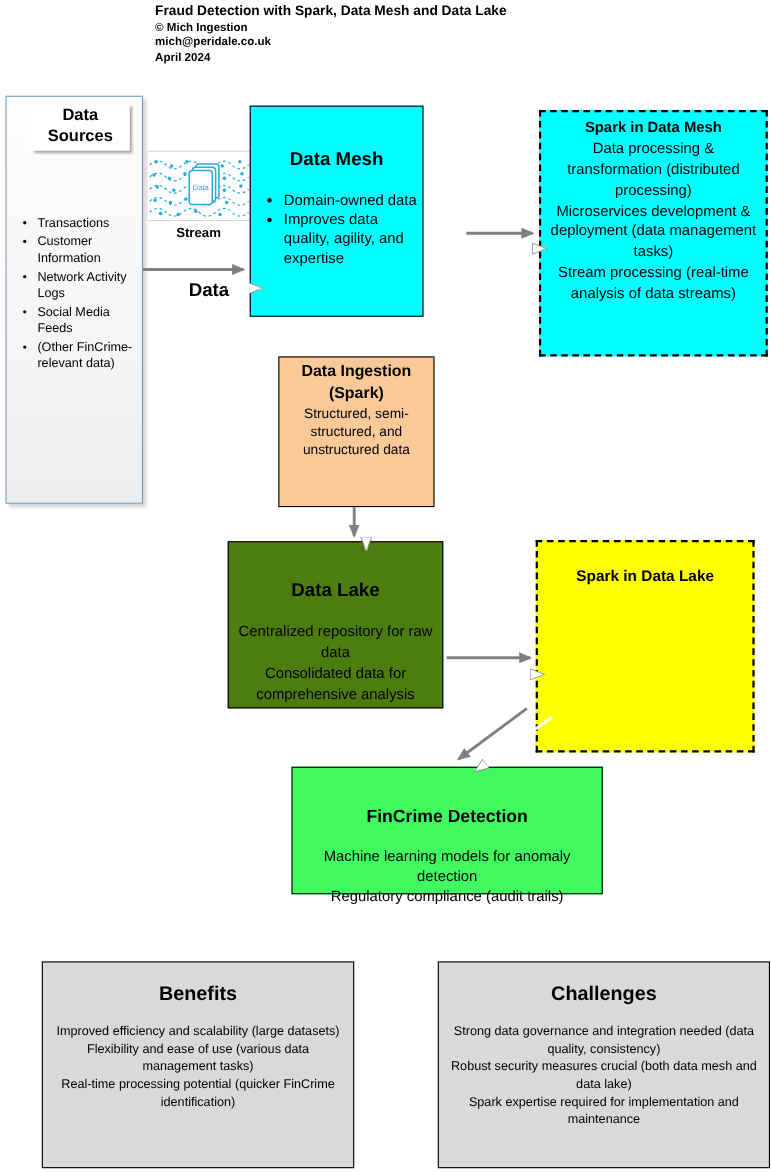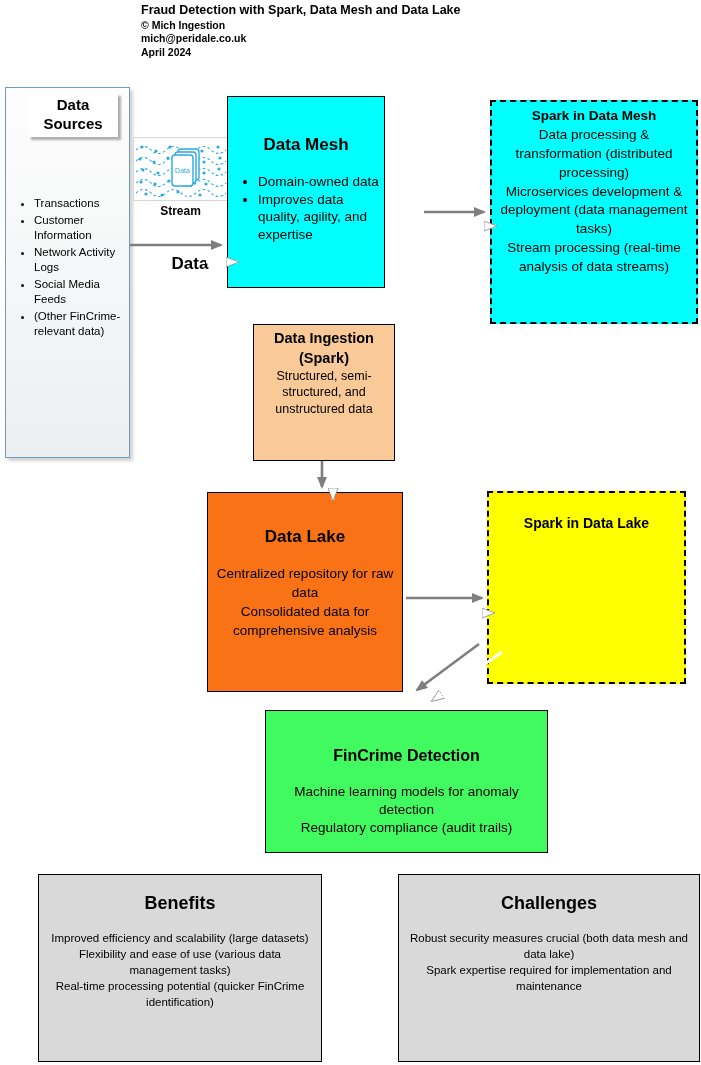--- a/index.html
+++ b/index.html
@@ -51,31 +51,31 @@
   #spark-mesh{left:490px;top:100px;width:208px;height:224px;background:#00FFFF;padding:5px 3px;}
   #spark-mesh .bt{font-size:13.5px;font-weight:bold;text-align:center;line-height:1.4;}
   #spark-mesh .bd{font-size:13.5px;text-align:center;line-height:1.4;}
 
   
   #data-ingestion{left:253px;top:324px;width:142px;height:137px;background:#FAC998;padding:4px 2px;}
   #data-ingestion .bt{font-size:14.5px;font-weight:bold;text-align:center;line-height:1.35;}
   #data-ingestion .bd{font-size:12.5px;text-align:center;line-height:1.3;}
 
   
-  #data-lake{left:207px;top:492px;width:196px;height:200px;background:#f97316;}
+  #data-lake{left:207px;top:492px;width:196px;height:152px;background:#4d7c0f;}
   #data-lake .bt{margin-top:34px;font-size:17px;font-weight:bold;text-align:center;}
   #data-lake .bd{margin-top:18px;font-size:13.5px;text-align:center;line-height:1.4;padding:0 4px;}
 
   
   #spark-lake{left:487px;top:491px;width:199px;height:193px;background:#FFFF00;padding:4px 2px;}
   #spark-lake .bt{margin-top:18px;font-size:14px;font-weight:bold;text-align:center;}
   #spark-lake .bd{margin-top:18px;font-size:13.5px;text-align:center;line-height:1.4;}
 
   
-  #fincrime{left:265px;top:697px;width:283px;height:143px;background:#40FA5F;margin-top:13px;}
+  #fincrime{left:265px;top:697px;width:283px;height:116px;background:#40FA5F;}
   #fincrime .bt{margin-top:36px;font-size:16px;font-weight:bold;text-align:center;}
   #fincrime .bd{margin-top:18px;font-size:13.5px;text-align:center;line-height:1.35;padding:0 6px;}
 
   
   .gray-box{background:#D9D9D9;border:1.2px solid #000;}
   #benefits{left:38px;top:874px;width:284px;height:188px;}
   #challenges{left:398px;top:874px;width:302px;height:188px;}
   .gray-box .bt{margin-top:18px;font-size:18px;font-weight:bold;text-align:center;}
   .gray-box .bd{margin-top:16px;font-size:11.5px;text-align:center;line-height:1.4;padding:0 8px;}
 
@@ -193,20 +193,21 @@
     <div class="bd">
       <div>Improved efficiency and scalability (large datasets)</div>
       <div>Flexibility and ease of use (various data management tasks)</div>
       <div>Real-time processing potential (quicker FinCrime identification)</div>
     </div>
   </div>
 
   <div id="challenges" class="abs gray-box">
     <div class="bt">Challenges</div>
     <div class="bd">
+      <div>Strong data governance and integration needed (data quality, consistency)</div>
       <div>Robust security measures crucial (both data mesh and data lake)</div>
       <div>Spark expertise required for implementation and maintenance</div>
     </div>
   </div>
 
   <svg id="arrow-layer">
     <defs>
       <marker id="gh" markerUnits="userSpaceOnUse" markerWidth="12" markerHeight="10" refX="10" refY="5" orient="auto">
         <path d="M0,0 L12,5 L0,10 z" fill="#7F7F7F"></path>
       </marker>

